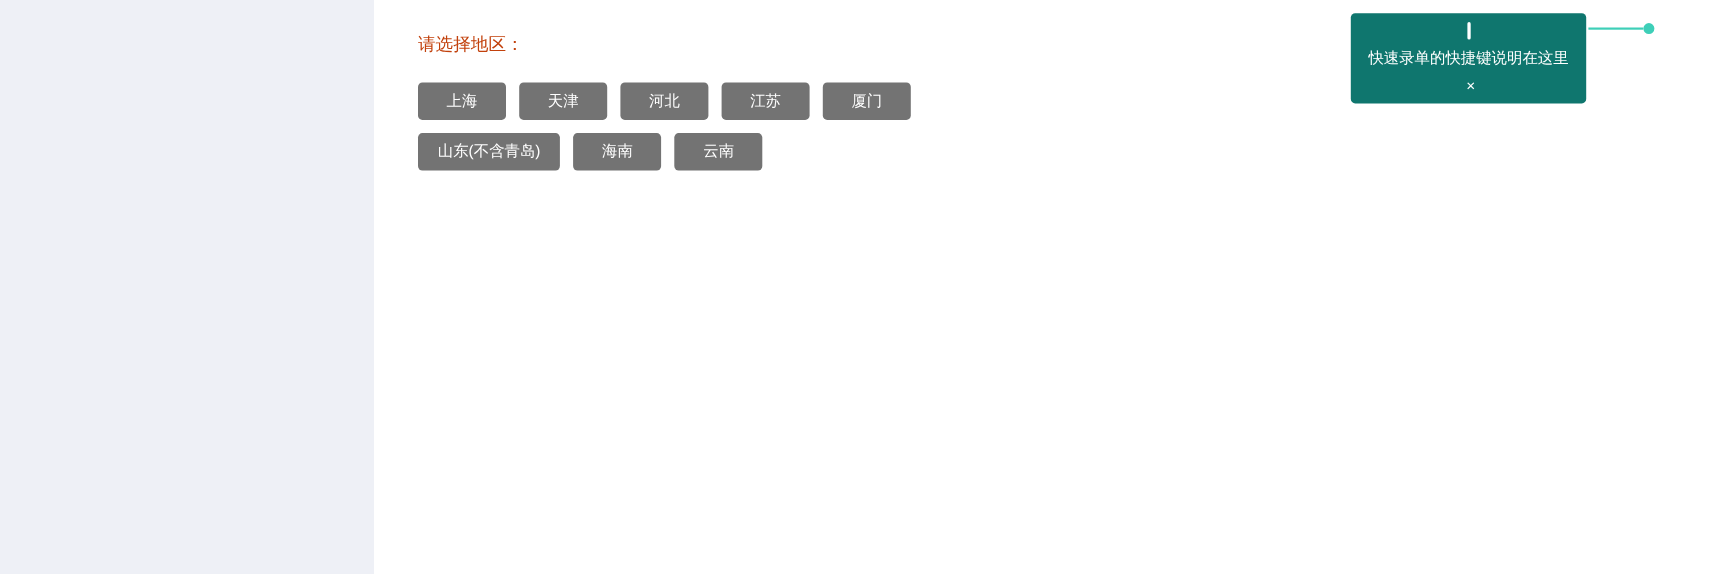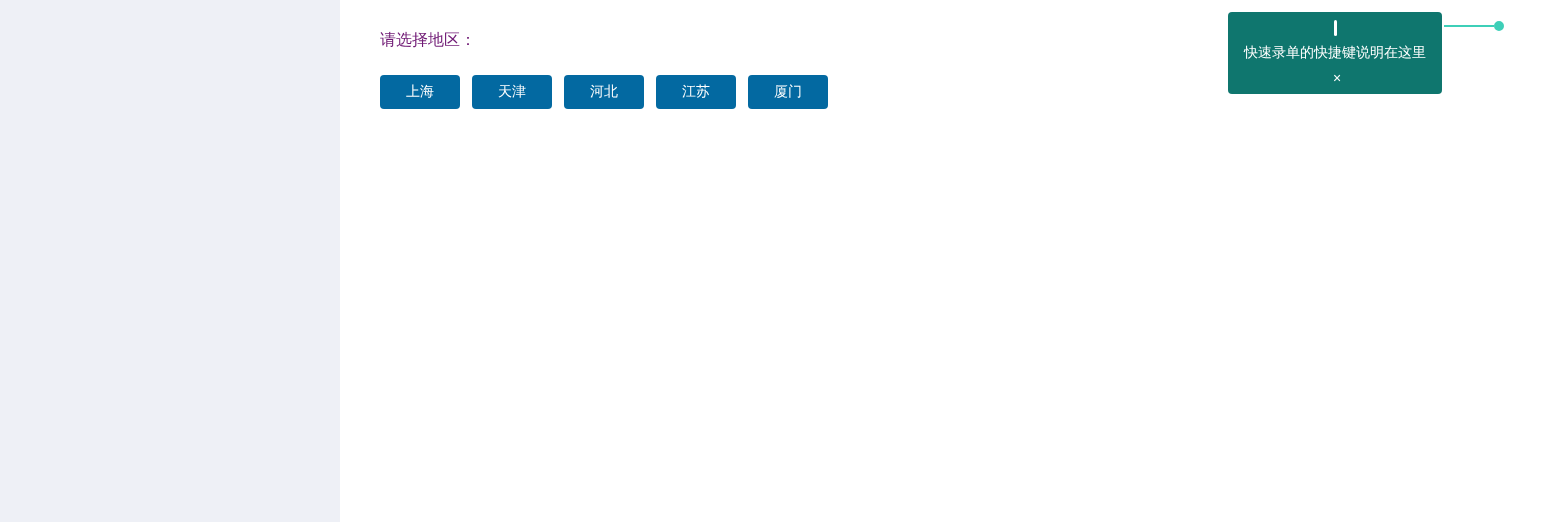--- a/index.html
+++ b/index.html
@@ -31,34 +31,34 @@
       left: 340px;
       top: 0;
       right: 0;
       bottom: 0;
       background: #ffffff;
       padding: 30px 40px;
     }
 
     .page-label {
       font-size: 16px;
-      color: #701a75;
+      color: #c2410c;
       margin-bottom: 24px;
       font-weight: normal;
     }
 
     .region-buttons-row {
       display: flex;
       flex-wrap: nowrap;
       gap: 12px;
       margin-bottom: 12px;
     }
 
     .region-btn {
-      background: #0369a1;
+      background: #737373;
       border: none;
       border-radius: 4px;
       padding: 8px 18px;
       font-size: 14px;
       color: #fff;
       cursor: pointer;
       white-space: nowrap;
       min-width: 80px;
       text-align: center;
     }
@@ -127,20 +127,25 @@
 <div class="main-content">
   <div class="page-label">请选择地区：</div>
 
   <div class="region-buttons-row" id="row1">
       <button class="region-btn">上海</button>
       <button class="region-btn">天津</button>
       <button class="region-btn">河北</button>
       <button class="region-btn">江苏</button>
       <button class="region-btn">厦门</button>
     </div>
+  <div class="region-buttons-row" id="row2">
+      <button class="region-btn">山东(不含青岛)</button>
+      <button class="region-btn">海南</button>
+      <button class="region-btn">云南</button>
+    </div>
 </div>
 
 <div class="tooltip-banner">
   <span class="bar-indicator"></span>
   <span>快速录单的快捷键说明在这里</span>
   <button class="close-btn">×</button>
 </div>
 <div class="tooltip-line"></div>
 <div class="tooltip-dot"></div>
 

